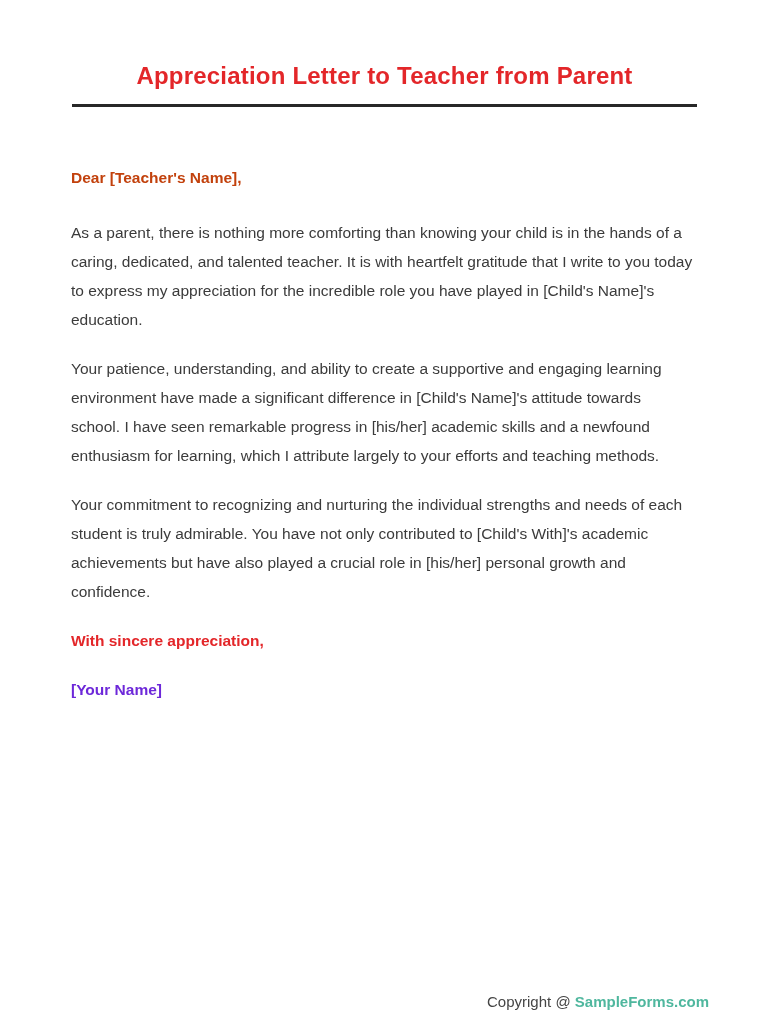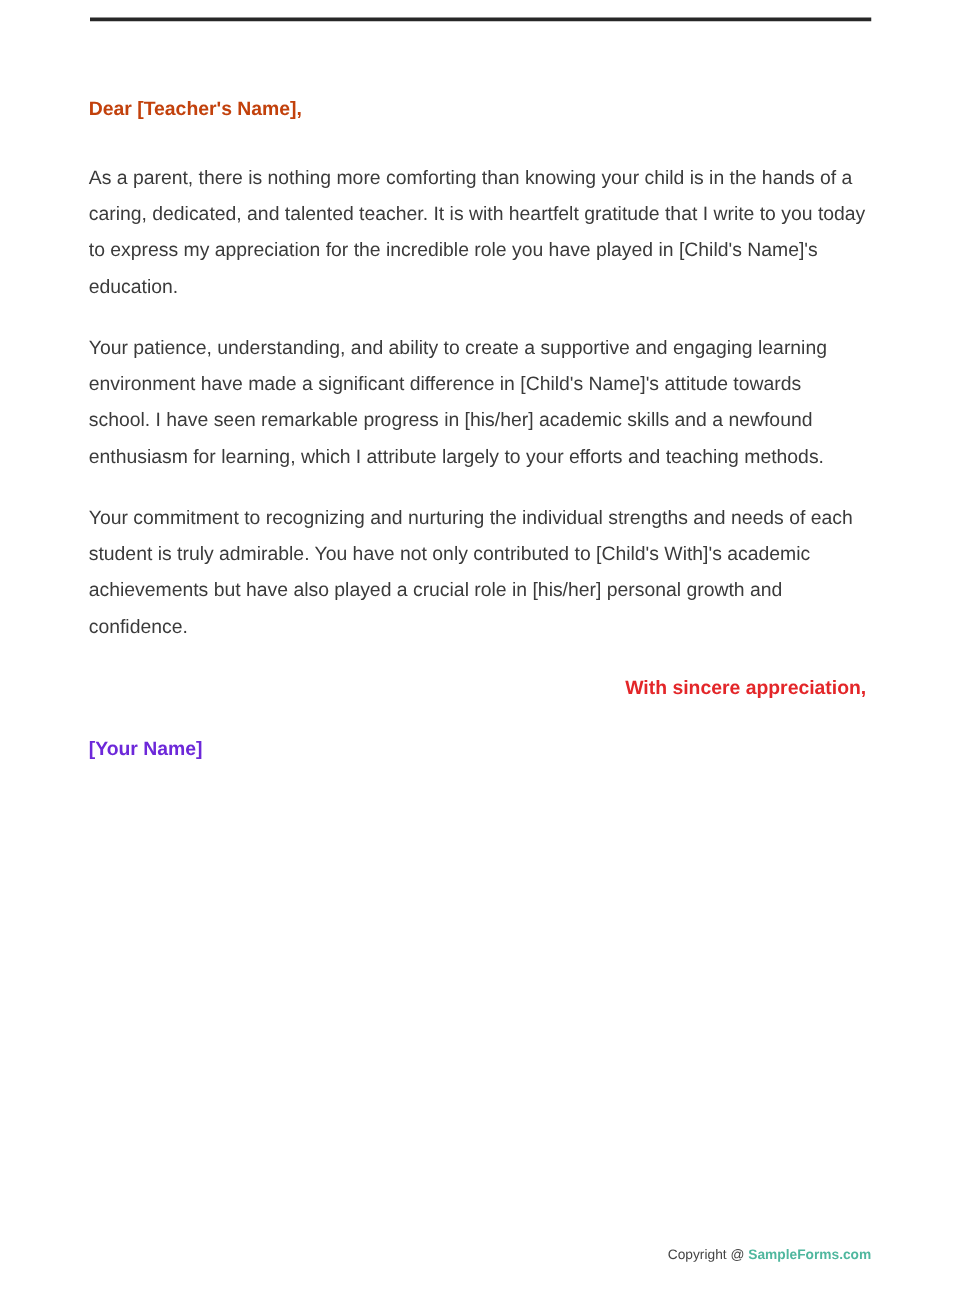--- a/index.html
+++ b/index.html
@@ -48,48 +48,48 @@
   .para {
     margin-bottom: 20px;
     text-align: left;
   }
 
   .closing {
     color: #e32629;
     font-weight: bold;
     margin-top: 6px;
     margin-bottom: 20px;
-    text-align: right;
   }
 
   .signature {
     color: #6d28d9;
     font-weight: bold;
   }
 
   .footer {
     position: absolute;
-    right: 72px;
+    right: 60px;
     bottom: 26px;
-    font-size: 11px;
+    font-size: 15px;
     color: #454545;
   }
 
   .brand-link {
     color: #4fb79e;
     font-weight: bold;
     text-decoration: none;
     cursor: pointer;
   }
 </style>
 </head>
 <body>
 
 <div class="page">
 
+  <h1 class="title">Appreciation Letter to Teacher from Parent</h1>
 
   <div class="rule"></div>
 
   <div class="letter-body">
 
     <p class="salutation">Dear [Teacher's Name],</p>
 
     <p class="para">As a parent, there is nothing more comforting than knowing your child is in the hands of a caring, dedicated, and talented teacher. It is with heartfelt gratitude that I write to you today to express my appreciation for the incredible role you have played in [Child's Name]'s education.</p>
 
     <p class="para">Your patience, understanding, and ability to create a supportive and engaging learning environment have made a significant difference in [Child's Name]'s attitude towards school. I have seen remarkable progress in [his/her] academic skills and a newfound enthusiasm for learning, which I attribute largely to your efforts and teaching methods.</p>

